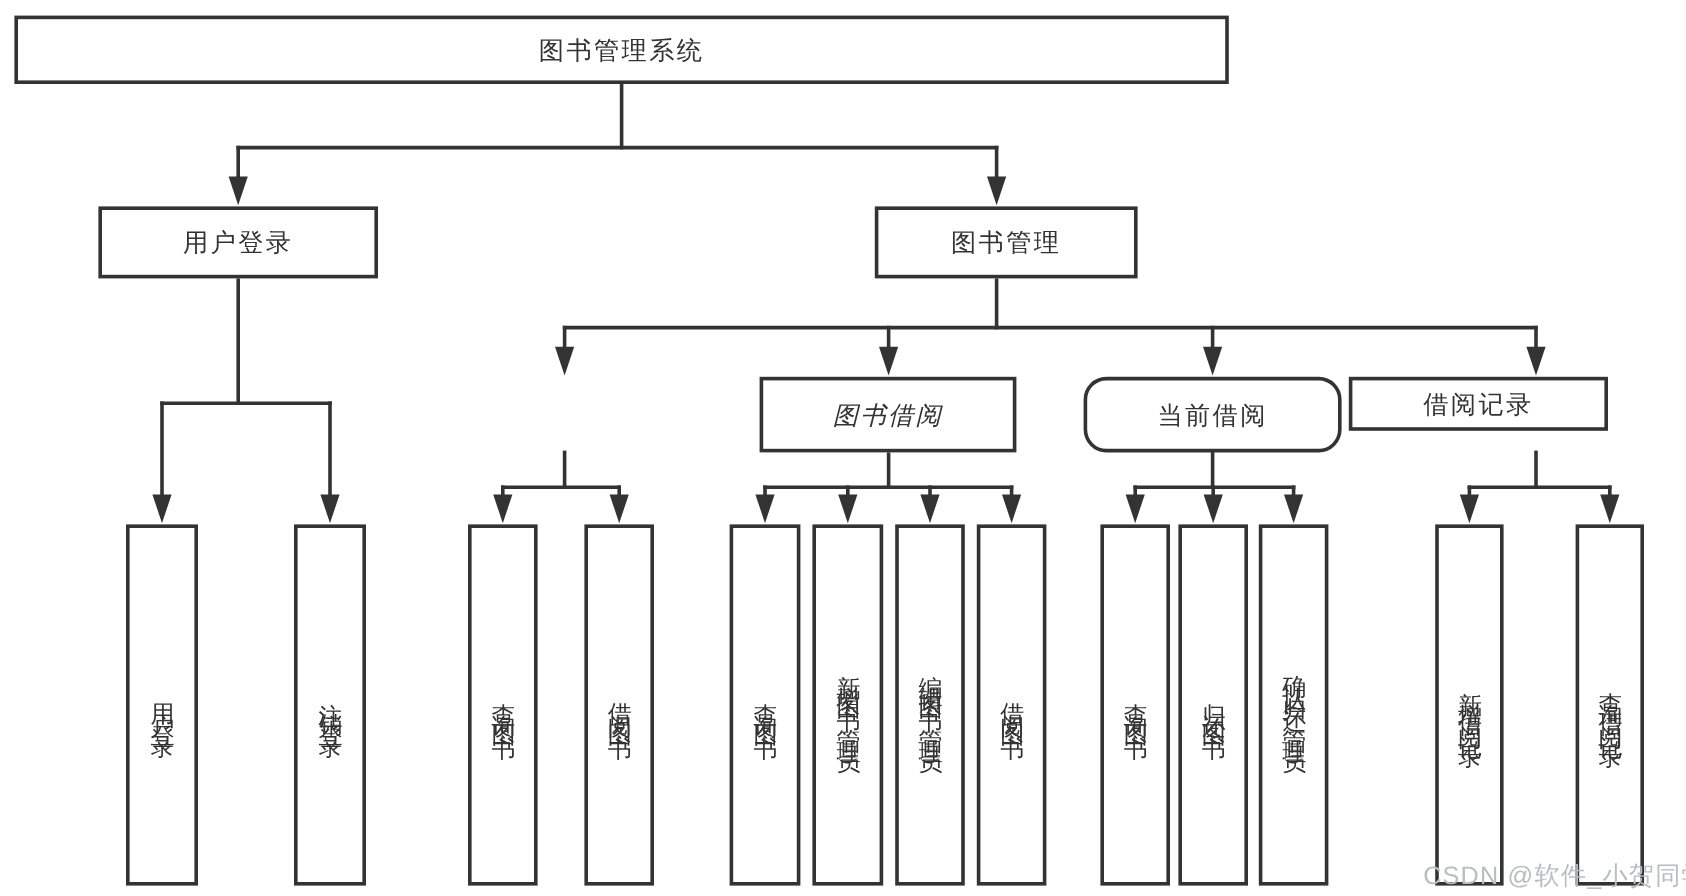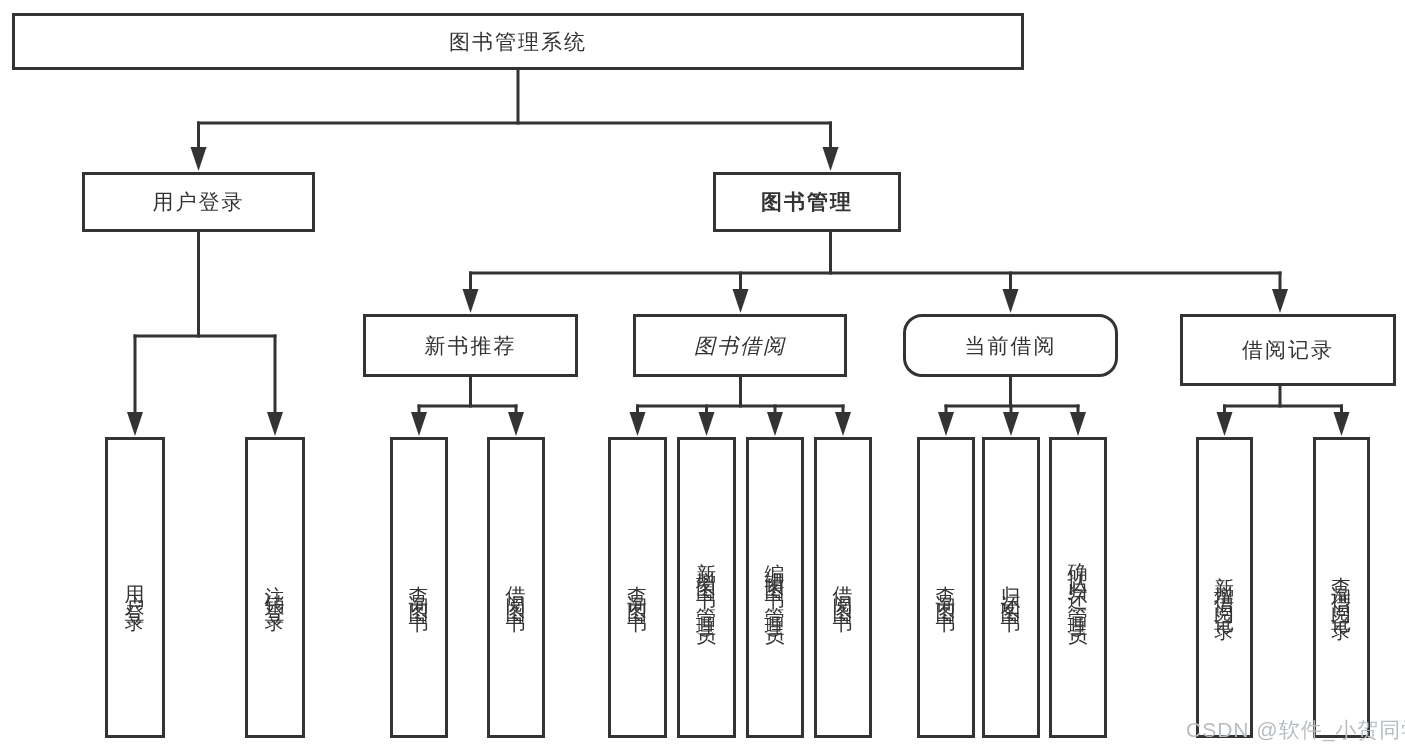--- a/index.html
+++ b/index.html
@@ -122,26 +122,25 @@
       <line x1="1224.5" y1="406" x2="1224.5" y2="417"></line>
       <polygon points="1216.5,412 1232.5,412 1224.5,436"></polygon>
       <line x1="1341.5" y1="406" x2="1341.5" y2="417"></line>
       <polygon points="1333.5,412 1349.5,412 1341.5,436"></polygon>
     </g>
   </svg>
 
   <div class="box hbox" style="left:12px;top:13px;width:1012px;height:57px;">图书管理系统</div>
 
   <div class="box hbox" style="left:82px;top:172px;width:233px;height:60px;">用户登录</div>
-  <div class="box hbox" style="left:713px;top:172px;width:188px;height:60px;font-weight:bold;">图书管理</div>
+  <div class="box hbox" style="left:729px;top:172px;width:219px;height:60px;">图书管理</div>
 
-  <div class="box hbox" style="left:363px;top:314px;width:215px;height:63px;">新书推荐</div>
   <div class="box hbox" style="left:633px;top:314px;width:214px;height:63px;font-style:italic;">图书借阅</div>
   <div class="box hbox" style="left:903px;top:314px;width:215px;height:63px;border-radius:19px;">当前借阅</div>
-  <div class="box hbox" style="left:1180px;top:314px;width:216px;height:72px;">借阅记录</div>
+  <div class="box hbox" style="left:1124px;top:314px;width:216px;height:45px;">借阅记录</div>
 
   <div class="box leaf" style="left:105px;top:437px;width:60px;height:301px;">
     <span class="vtext">用户登录</span>
   </div>
   <div class="box leaf" style="left:245px;top:437px;width:60px;height:301px;">
     <span class="vtext">注销登录</span>
   </div>
 
   <div class="box leaf" style="left:390px;top:437px;width:58px;height:301px;">
     <span class="vtext">查询图书</span>

